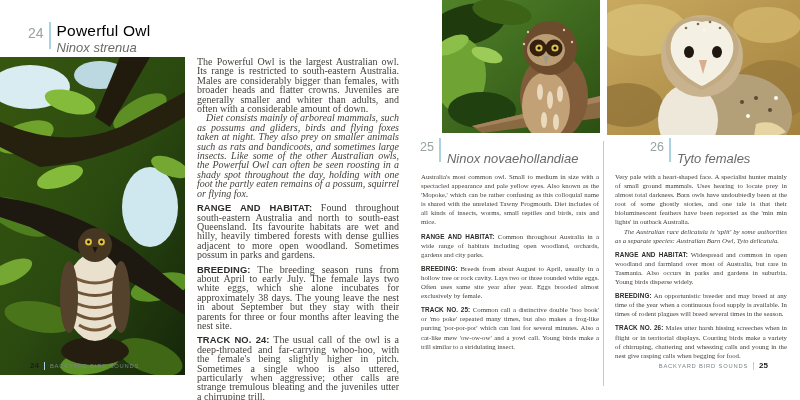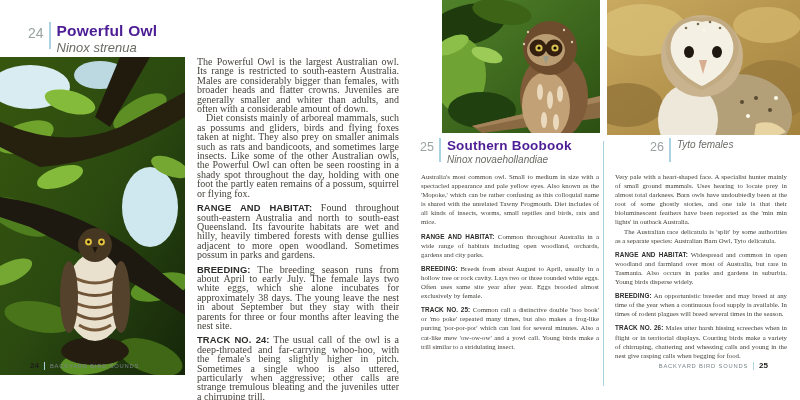--- a/index.html
+++ b/index.html
@@ -4,38 +4,38 @@
 <style>
   * { margin:0; padding:0; box-sizing:border-box; }
   html,body { width:800px; height:400px; }
   body { font-family:"Liberation Serif", serif; background:#ffffff; overflow:hidden; }
   #spread { position:relative; width:800px; height:380px; background:#ffffff; }
 
   
   .entry-head { position:absolute; display:flex; align-items:flex-start; }
   .entry-num { font-family:"Liberation Sans", sans-serif; color:#98a3a2; font-weight:400; }
   .entry-bar { background:#a9d2e2; width:2px; margin:0 6px 0 5px; }
-  .entry-title { font-family:"Liberation Sans", sans-serif; font-weight:bold; color:#4c1d95; letter-spacing:.2px; }
+  .entry-title { font-family:"Liberation Sans", sans-serif; font-weight:normal; color:#000000; letter-spacing:.2px; }
   .entry-sci { font-family:"Liberation Sans", sans-serif; font-style:italic; color:#6a6a66; font-weight:400; }
 
   .head-lg .entry-num { font-size:14px; line-height:16px; padding-top:3px; }
   .head-lg .entry-bar { height:27px; }
   .head-lg .entry-title { font-size:15.5px; line-height:17px; }
   .head-lg .entry-sci { font-size:13px; margin-top:1px; }
 
   .head-sm .entry-num { font-size:12.5px; line-height:14px; padding-top:2px; }
   .head-sm .entry-bar { height:24px; }
   .head-sm .entry-title { font-size:13.5px; line-height:15px; }
-  .head-sm .entry-sci { font-size:10px; margin-top:1px; }
+  .head-sm .entry-sci { font-size:13px; margin-top:13px; }
 
   
   .col { position:absolute; text-align:justify; color:#46423c; }
   .col-main { font-size:10px; line-height:9.4px; }
   .col-sub  { font-size:6.8px; line-height:9.1px; }
-  p.body + p.body { text-indent:9px; }
+  p.body + p.body { text-indent:9px;font-style:italic; }
   p.sec { margin-top:5px; }
   .lbl { font-family:"Liberation Sans", sans-serif; font-weight:bold; color:#2c2c2a; font-size:.94em; letter-spacing:.1px; }
 
   
   .photo { position:absolute; display:block; }
   svg { display:block; }
 
   
   .vdivider { position:absolute; width:1px; background:#aad3e0; }
 
@@ -199,21 +199,20 @@
           <circle cx="-18" cy="-30" r="1.3" fill="#7a6a4e"></circle>
         <circle cx="0" cy="-28" r="1.3" fill="#fdf8ea"></circle>
       </g>
     </svg>
   </span>
 
   <div class="entry-head head-sm" style="left:420px; top:138px;">
     <span class="entry-num">25</span>
     <span class="entry-bar"></span>
     <span>
-      <div class="entry-title">Southern Boobook</div>
       <div class="entry-sci">Ninox novaehollandiae</div>
     </span>
   </div>
   <div class="col col-sub" style="left:421px; top:172px; width:178px;">
     <p class="body">Australia's most common owl. Small to medium in size with a spectacled appearance and pale yellow eyes. Also known as the 'Mopoke,' which can be rather confusing as this colloquial name is shared with the unrelated Tawny Frogmouth. Diet includes of all kinds of insects, worms, small reptiles and birds, rats and mice.</p>
     <p class="sec"><span class="lbl">RANGE AND HABITAT:</span> <span>Common throughout Australia in a wide range of habitats including open woodland, orchards, gardens and city parks.</span></p>
     <p class="sec"><span class="lbl">BREEDING:</span> <span>Breeds from about August to April, usually in a hollow tree or rock cavity. Lays two or three rounded white eggs. Often uses same site year after year. Eggs brooded almost exclusively by female.</span></p>
     <p class="sec"><span class="lbl">TRACK NO. 25:</span> <span>Common call a distinctive double 'boo book' or 'mo poke' repeated many times, but also makes a frog-like purring 'por-por-por' which can last for several minutes. Also a cat-like mew 'ow-ow-ow' and a yowl call. Young birds make a trill similar to a stridulating insect.</span></p>
   </div>
 

